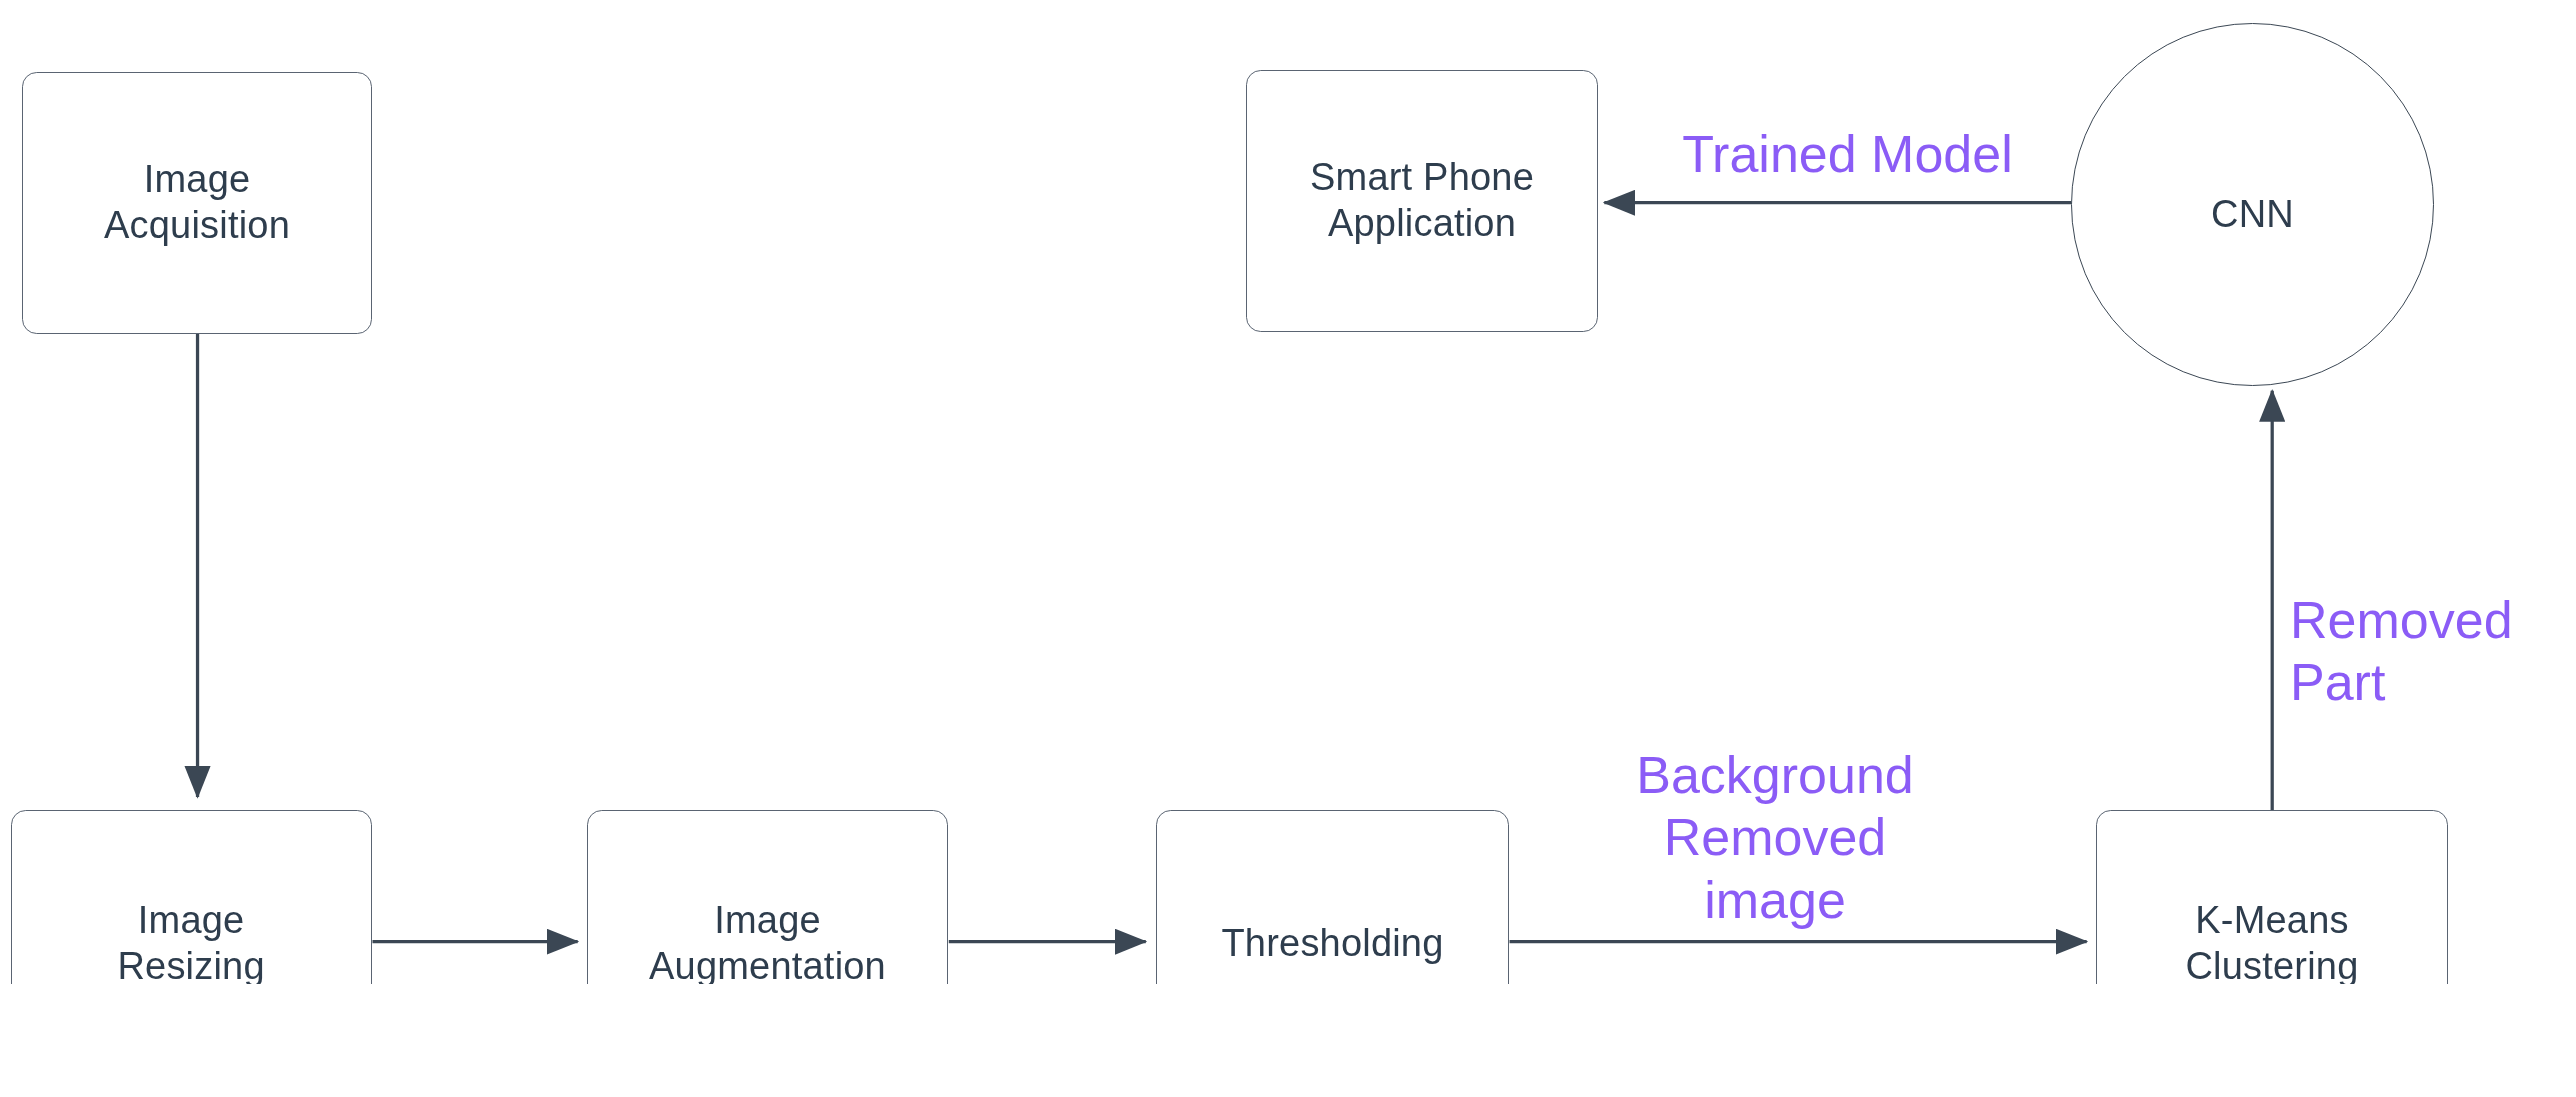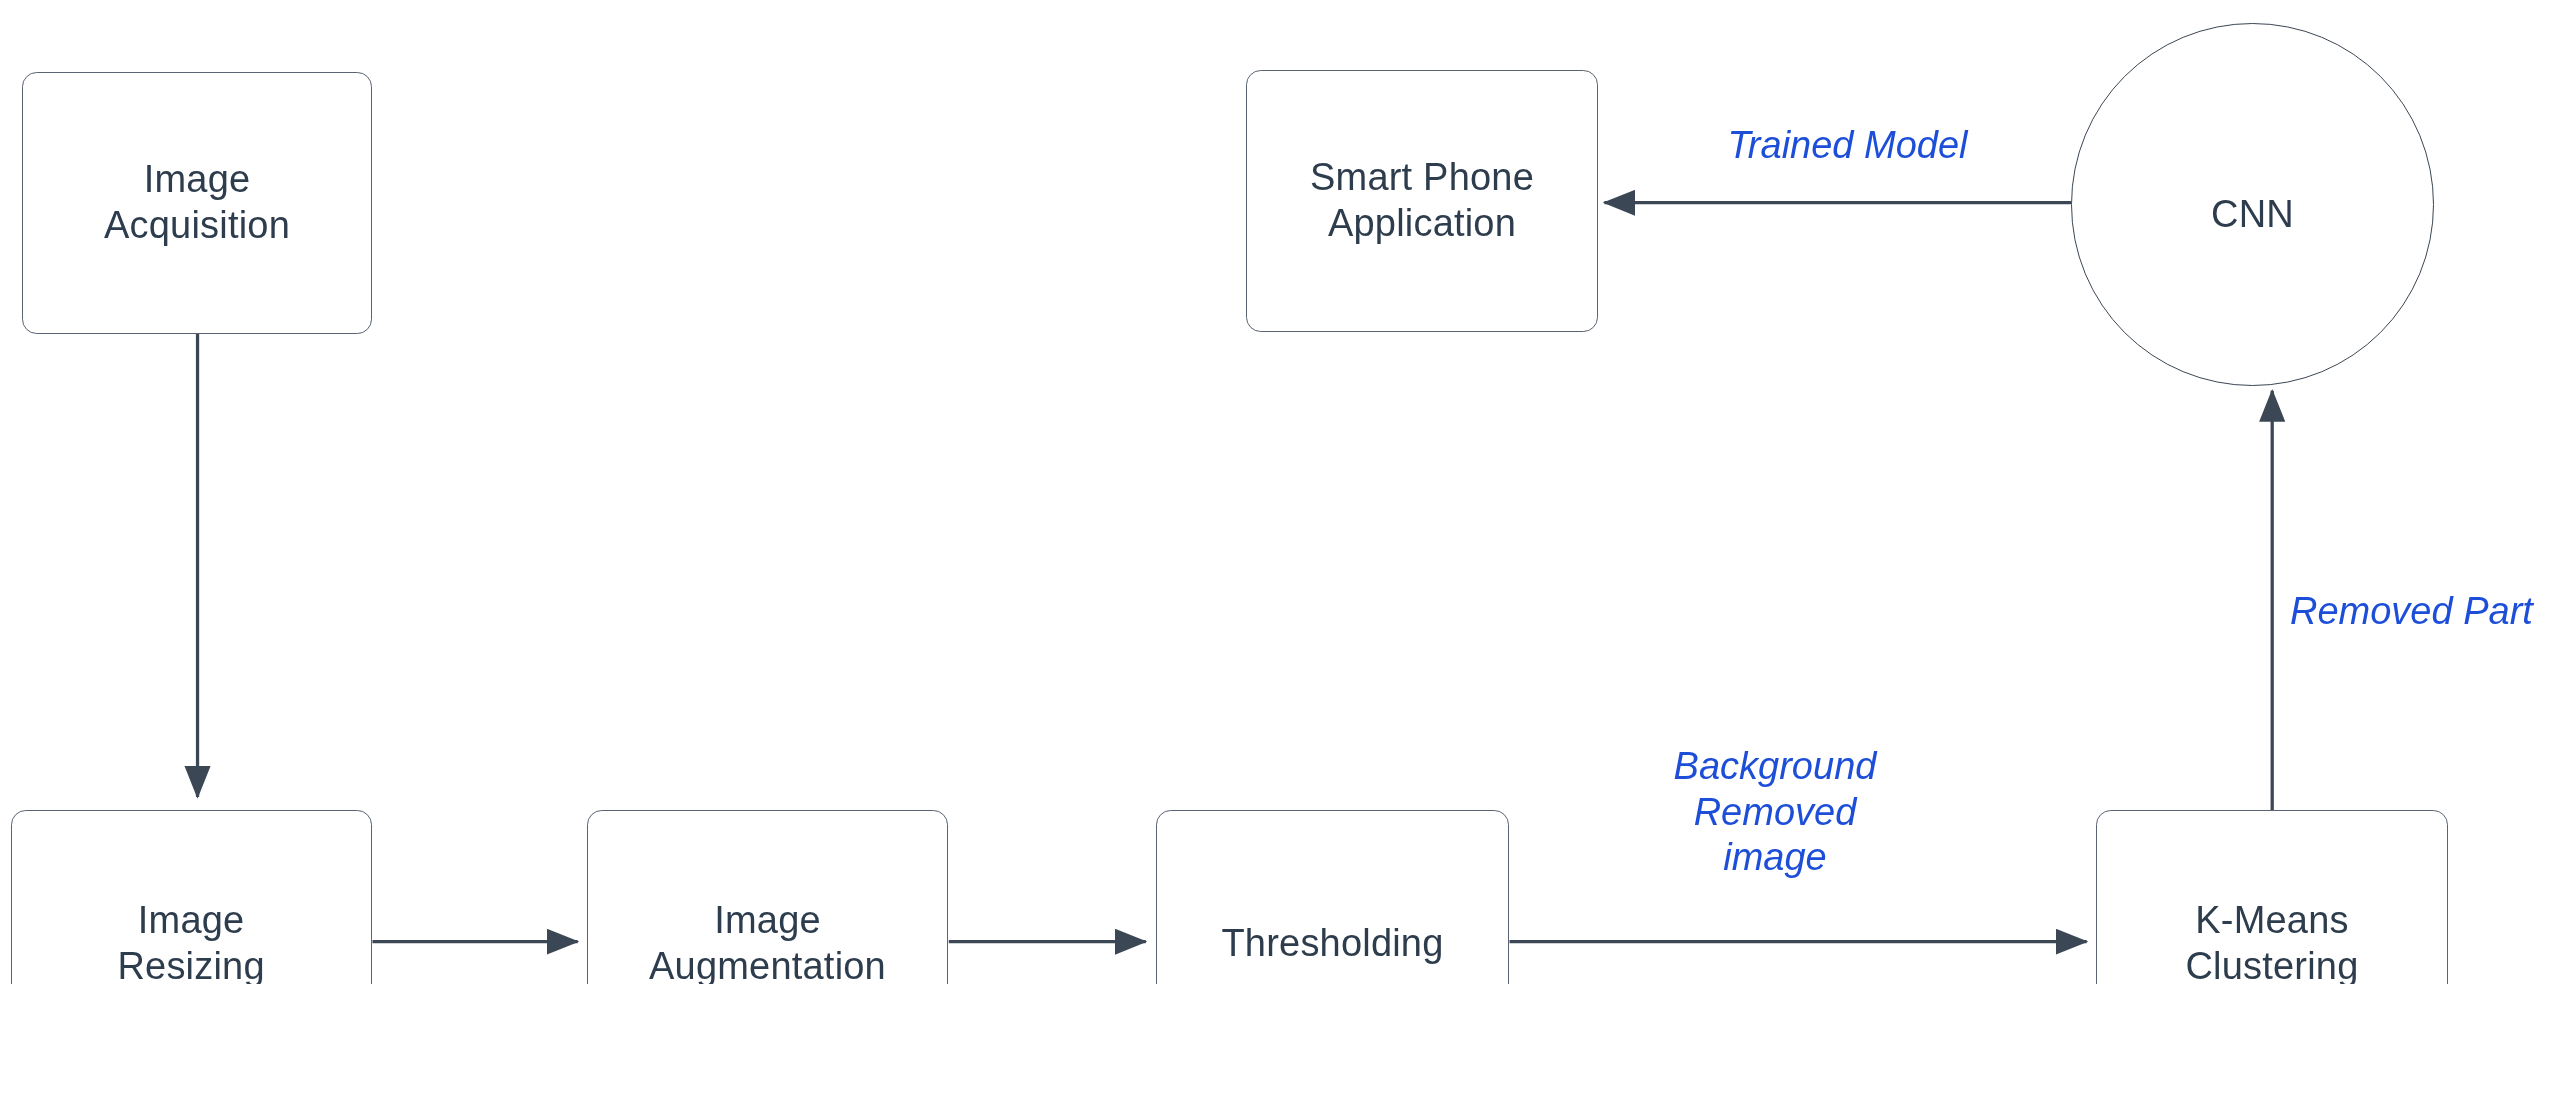--- a/index.html
+++ b/index.html
@@ -49,27 +49,26 @@
   .node-label {
     color: #2e3d4d;
     font-size: 38px;
     line-height: 1.20;
     letter-spacing: 0.2px;
     white-space: pre-line;
     font-family: "Liberation Sans", sans-serif;
   }
   .edge-label {
     position: absolute;
-    color: #1d4ed8;
-    font-size: 38px;
+    color: #8b5cf6;
+    font-size: 52px;
     line-height: 1.20;
     text-align: center;
     white-space: pre-line;
     font-family: "Liberation Sans", sans-serif;
-    font-style: italic;
   }
 </style>
 </head>
 <body>
 
 <div id="canvas">
 
   <svg class="edges" viewBox="0 0 3150 1342" xmlns="http://www.w3.org/2000/svg">
     <defs>
       <marker id="arrowhead" markerWidth="10" markerHeight="8" refX="9.5" refY="4" orient="auto" markerUnits="strokeWidth">

